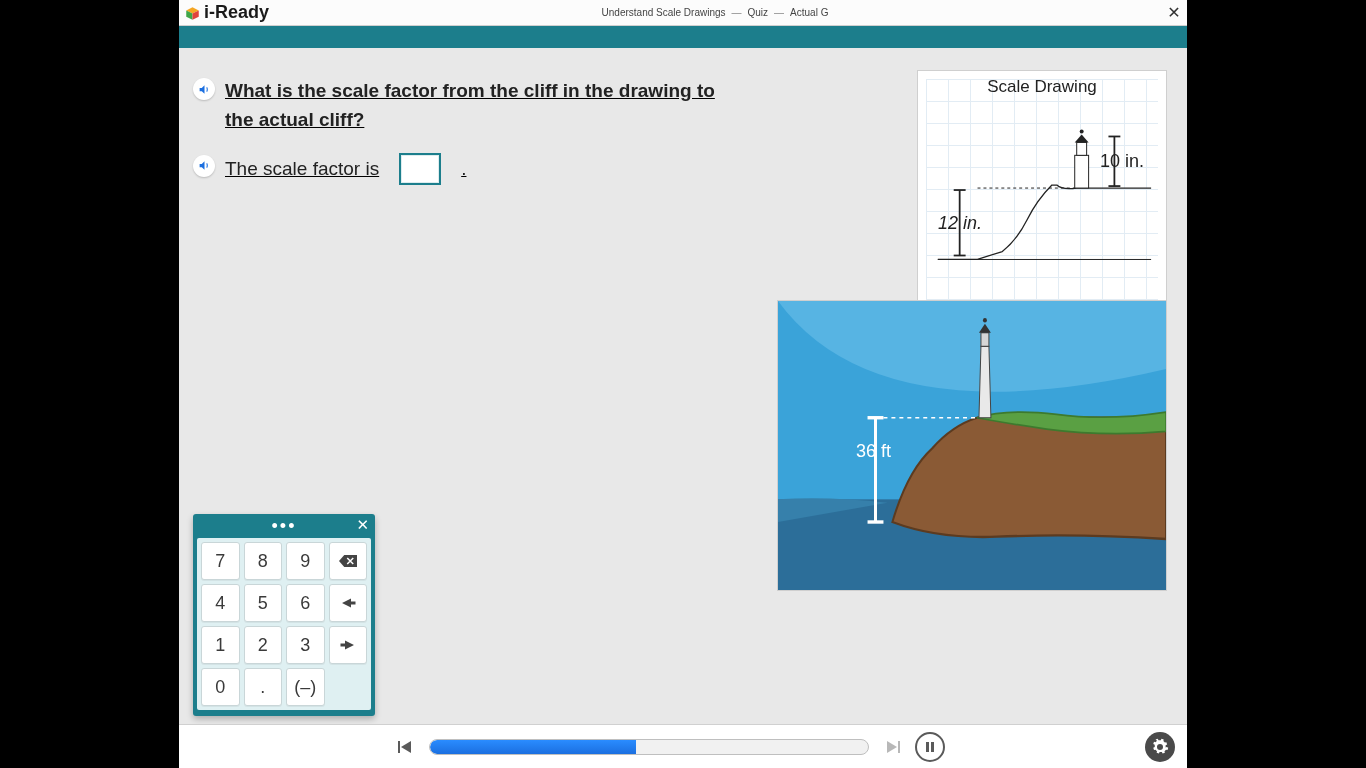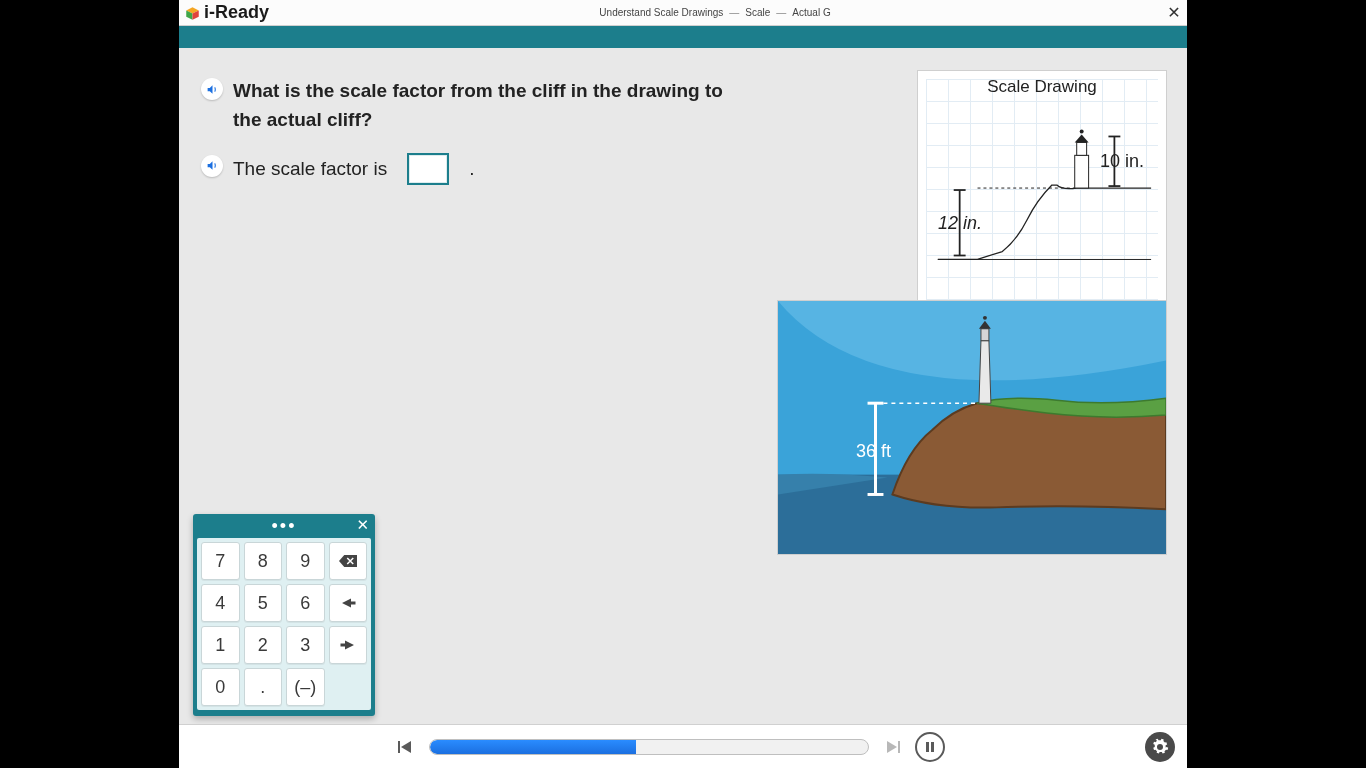--- a/index.html
+++ b/index.html
@@ -24,21 +24,21 @@
   .brand-logo { width:15px; height:15px; position:relative; }
   .brand-logo svg { width:15px; height:15px; }
   .header-title { flex:1; text-align:center; color:#444; font-size:10px; display:flex; justify-content:center; gap:6px;}
   .header-title span.sep { color:#888; }
   .close-x { width:26px; text-align:center; font-size:16px; color:#333; cursor:pointer;}
   
   .tealbar { position:absolute; top:26px; left:0; right:0; height:22px; background:#1c7e8c; }
   
   .content { position:absolute; top:48px; left:0; right:0; bottom:44px; }
   
-  .q-area { position:absolute; left:22px; top:28px; width:530px; }
+  .q-area { position:absolute; left:14px; top:28px; width:530px;text-decoration:underline; }
   .q-row { display:flex; align-items:flex-start; gap:10px; margin-bottom:18px;}
   .audio-btn {
     flex:0 0 22px; width:22px; height:22px; border-radius:50%;
     background:#fff; box-shadow:0 1px 2px rgba(0,0,0,.2);
     display:flex; justify-content:center; align-items:center; cursor:pointer; margin-top:2px;
   }
   .audio-btn svg { width:13px; height:13px; }
   .q-text { font-size:19px; font-weight:700; color:#222; line-height:1.55; }
   .a-text { font-size:19px; color:#222; display:flex; align-items:center; gap:20px; }
   .answer-input {
@@ -57,21 +57,21 @@
     background-image:
       linear-gradient(#e2ecf4 1px, transparent 1px),
       linear-gradient(90deg, #e2ecf4 1px, transparent 1px);
     background-size:22px 22px;
   }
   .scale-title { position:absolute; top:6px; left:0; right:0; text-align:center; font-size:17px; color:#222; }
   .scale-svg { position:absolute; inset:0; }
   .scale-label { position:absolute; font-size:18px; color:#222; }
   .actual-panel {
     position:absolute; right:20px; top:252px;
-    width:390px; height:255px; border:1px solid #cfcfcf; overflow:hidden;
+    width:390px; height:291px; border:1px solid #cfcfcf; overflow:hidden;
   }
   .actual-svg { width:100%; height:100%; display:block; }
   .actual-label { position:absolute; left:78px; top:140px; font-size:18px; color:#fff; }
   .actual-title { position:absolute; left:0; right:0; bottom:16px; text-align:center; font-size:18px; color:#fff; }
   
   .keypad {
     position:absolute; left:14px; bottom:8px;
     width:182px; background:#1c7e8c; border-radius:3px;
     box-shadow:0 3px 6px rgba(0,0,0,.25); padding:0 0 6px 0;
   }
@@ -123,21 +123,21 @@
           <polygon points="12,2 22,7 12,12 2,7" fill="#f5a623"></polygon>
           <polygon points="2,7 12,12 12,22 2,17" fill="#3fa648"></polygon>
           <polygon points="22,7 12,12 12,22 22,17" fill="#e0433c"></polygon>
         </svg>
       </span>
       <span>i-Ready</span>
     </div>
     <div class="header-title">
       <span>Understand Scale Drawings</span>
       <span class="sep">—</span>
-      <span>Scale</span>
+      <span>Quiz</span>
       <span class="sep">—</span>
       <span>Actual G</span>
     </div>
     <div class="close-x">✕</div>
   </div>
 
   <div class="tealbar"></div>
 
   <div class="content">
 

